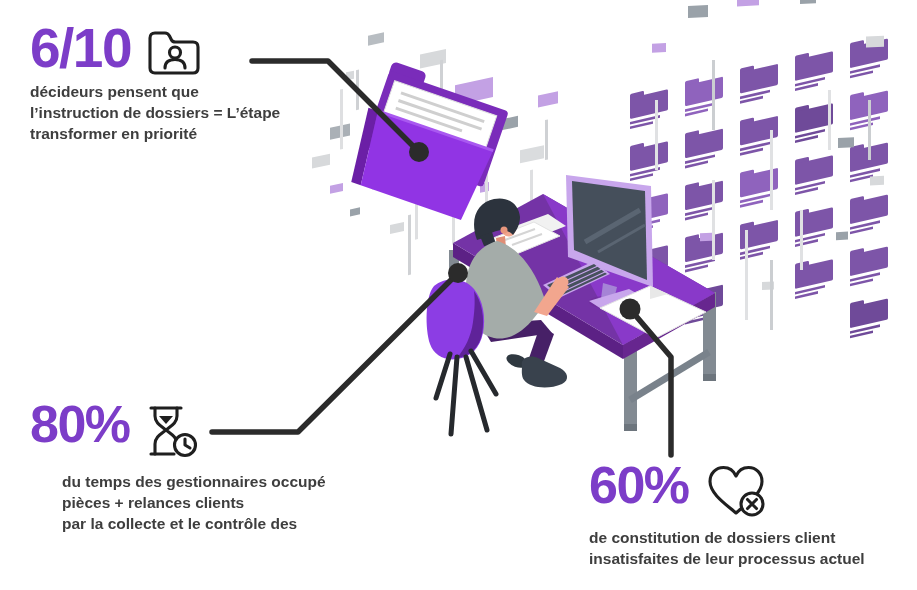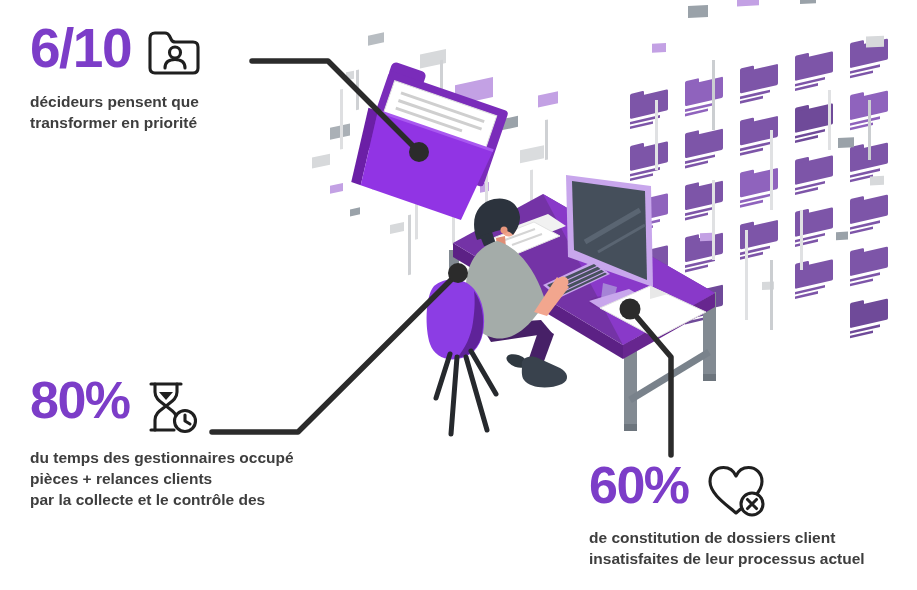--- a/index.html
+++ b/index.html
@@ -12,23 +12,23 @@
   .stat-head{display:flex;align-items:flex-start;gap:14px;}
   .stat-value{
     color:var(--accent-purple,#7c3dc8);
     font-weight:800;line-height:0.95;letter-spacing:-1.5px;white-space:nowrap;
   }
   .stat-1 .stat-value{font-size:55px;}
   .stat-2 .stat-value,.stat-3 .stat-value{font-size:52px;}
   .stat-lines{color:var(--text-dark,#3e3e3e);font-size:15.5px;font-weight:600;line-height:21px;}
   .stat-lines div{white-space:nowrap;}
   .stat-1{left:30px;top:22px;}
-  .stat-1 .stat-lines{margin-top:13px;}
-  .stat-2{left:30px;top:376px;}
-  .stat-2 .stat-lines{margin-top:11px;}
+  .stat-1 .stat-lines{margin-top:3px;}
+  .stat-2{left:30px;top:400px;}
+  .stat-2 .stat-lines{margin-top:11px;margin-left:32px;}
   .stat-3{left:589px;top:461px;}
   .stat-3 .stat-lines{margin-top:8px;}
   .stat-icon{flex:0 0 auto;}
   .icon-stroke{fill:none;stroke:#1f1f1f;stroke-width:3.1;stroke-linecap:round;stroke-linejoin:round;}
   .icon-fill{fill:#1f1f1f;}
   .connector{fill:none;stroke:var(--connector-black,#2b2b2b);stroke-width:5.5;stroke-linecap:round;stroke-linejoin:round;}
   .cdot{fill:var(--connector-black,#2b2b2b);}
 </style>
 </head>
 <body>
@@ -220,20 +220,21 @@
     <div class="stat-head">
       <span class="stat-value">6/10</span>
       <svg class="stat-icon" width="58" height="50" viewBox="0 0 58 50" style="margin-top:6px">
         <path class="icon-stroke" d="M5,40 L5,10 Q5,5 10,5 L20,5 Q23,5 24.5,8 L26.5,12 Q27.5,14 30.5,14 L48,14 Q53,14 53,19 L53,40 Q53,45 48,45 L10,45 Q5,45 5,40 Z"></path>
         <circle class="icon-stroke" cx="30" cy="24.5" r="5.5"></circle>
         <path class="icon-stroke" d="M20,40 Q20,31.5 30,31.5 Q40,31.5 40,40"></path>
       </svg>
     </div>
     <div class="stat-lines">
       <div>décideurs pensent que</div>
+      <div>l’instruction de dossiers = L’étape</div>
       <div>transformer en priorité</div>
     </div>
   </div>
 
   <div class="stat stat-2">
     <div class="stat-head">
       <span class="stat-value">80%</span>
       <svg class="stat-icon" width="56" height="56" viewBox="0 0 56 56" style="margin-top:4px">
         <path class="icon-stroke" d="M7,4 L37,4"></path>
         <path class="icon-stroke" d="M7,50 L30,50"></path>

